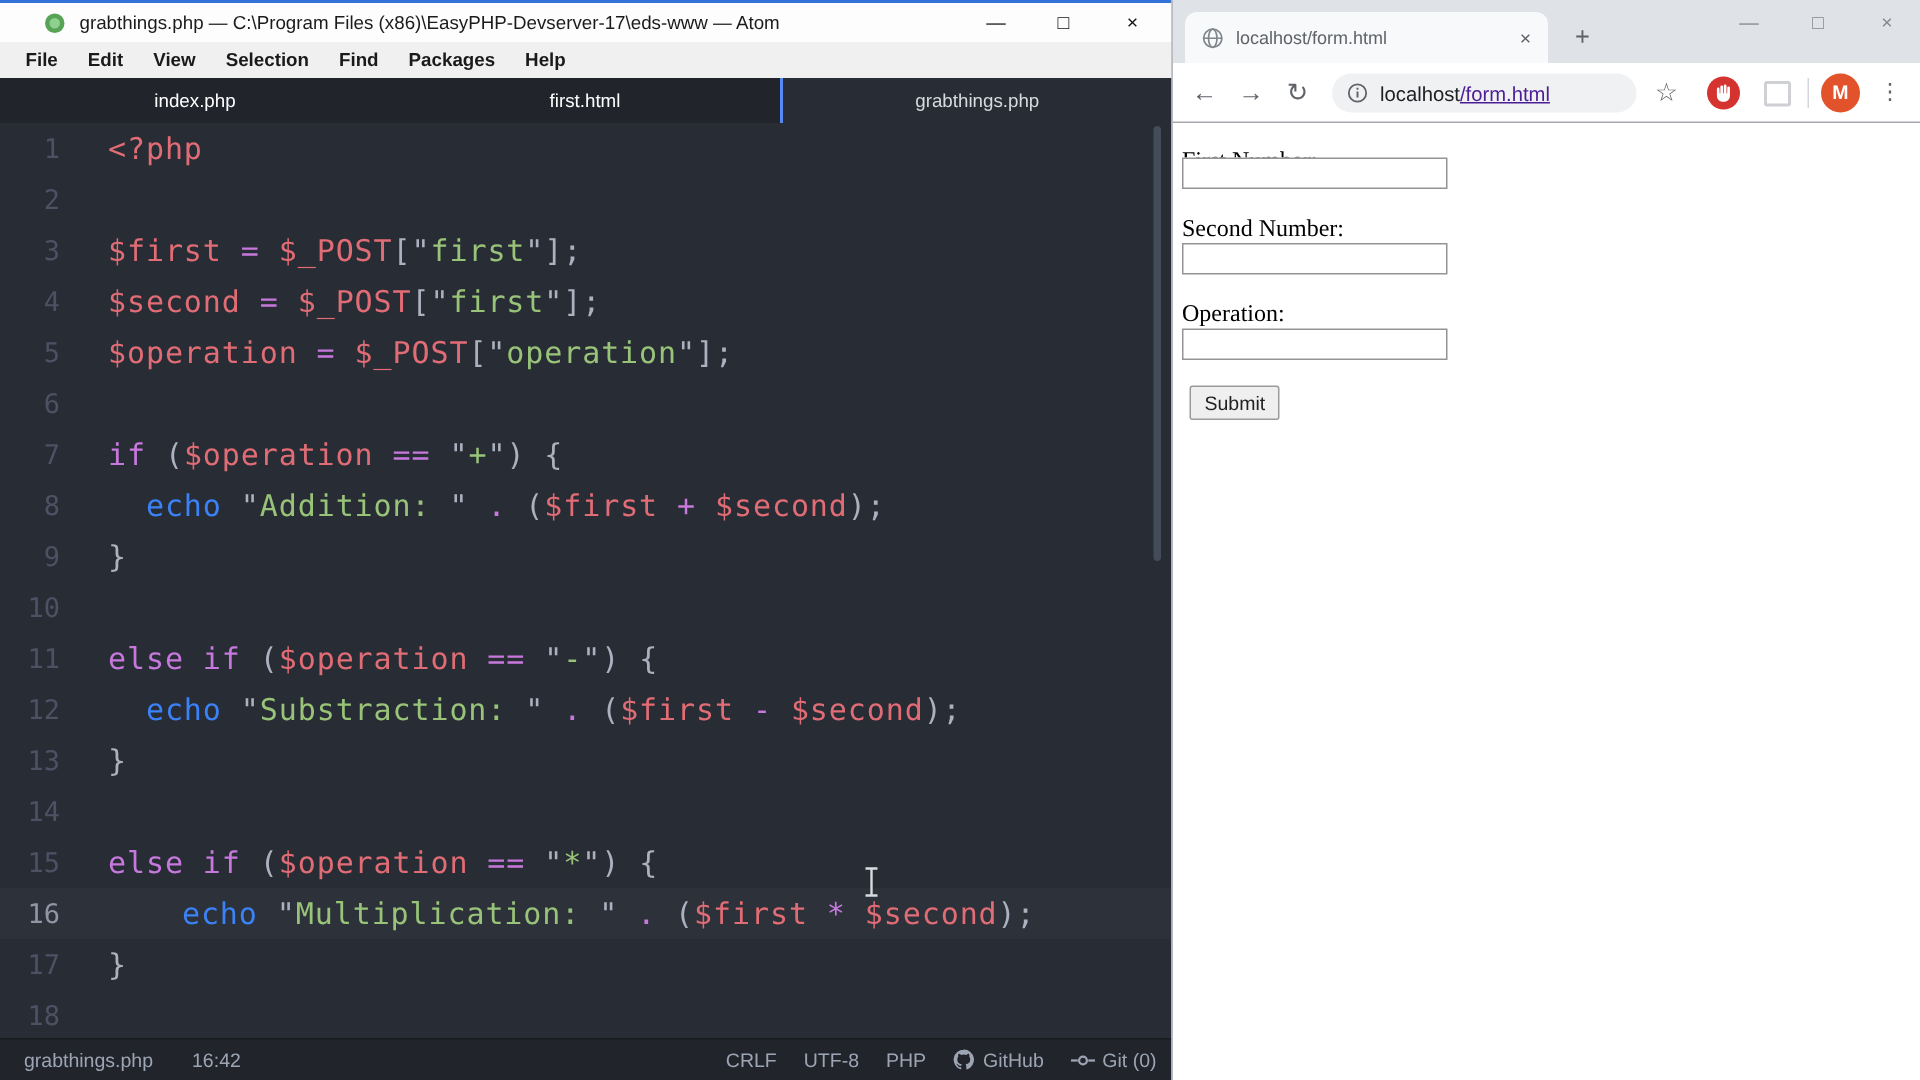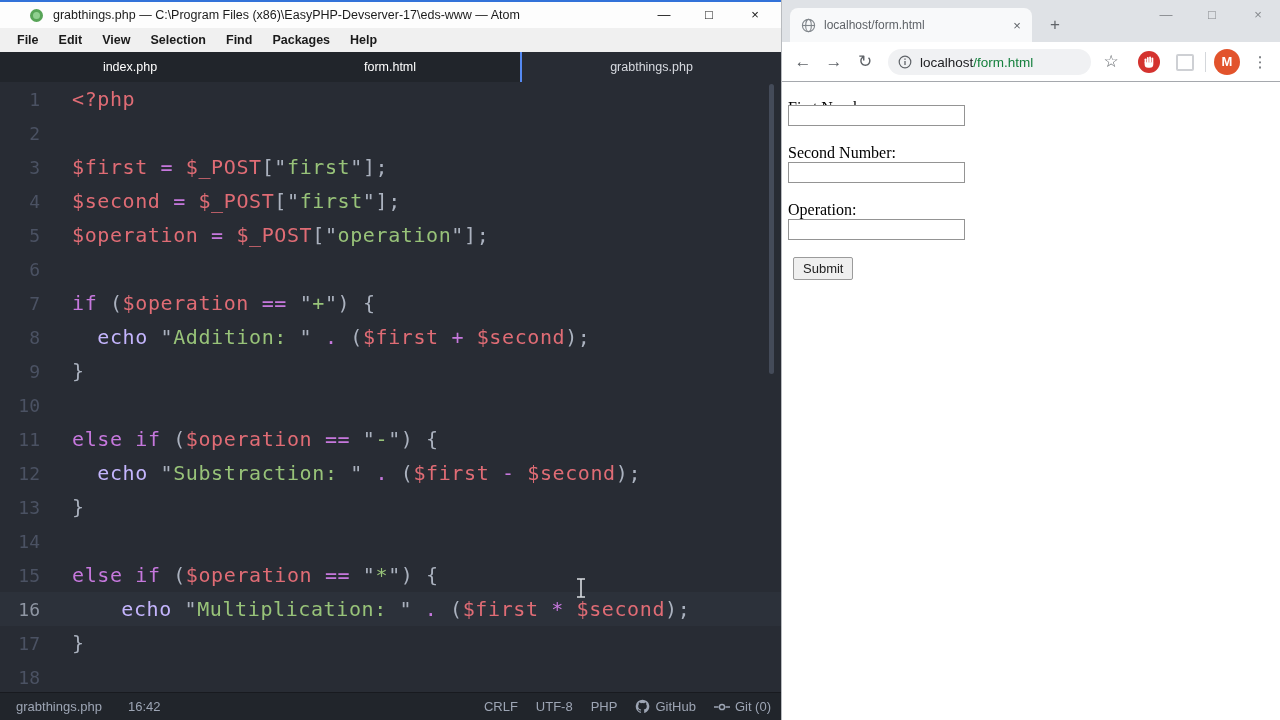--- a/index.html
+++ b/index.html
@@ -26,21 +26,21 @@
   .atom-tab.active{background:#282c34;color:#d7dae0;border-left:2px solid #568af2;flex:1;}
   .atom-editor{position:absolute;left:0;top:82px;right:0;bottom:28px;background:#282c34;
                overflow:hidden;font-family:"DejaVu Sans Mono",monospace;font-size:20px;
                letter-spacing:.6px;}
   .code-row{height:34px;display:flex;align-items:center;}
   .code-row.active{background:#2c313a;gap:24px;}
   .gutter{width:40px;flex:none;text-align:right;color:#4b5263;font-size:18px;letter-spacing:0;}
   .code-row.active .gutter{color:#8f96a3;}
   .code-text{padding-left:32px;white-space:pre;text-align:right;}
   .tok-w{color:#abb2bf}.tok-r{color:#e06c75}.tok-p{color:#c678dd}
-  .tok-g{color:#98c379}.tok-c{color:#c4b5fd}
+  .tok-g{color:#98c379}.tok-c{color:#3b82f6}
   .editor-scrollbar{position:absolute;right:7px;top:2px;width:5px;height:290px;
                     background:#4e5666;border-radius:3px;opacity:.75;}
   .atom-statusbar{position:absolute;left:0;bottom:0;right:0;height:28px;background:#21252b;
                   border-top:1px solid #181a1f;box-sizing:border-box;display:flex;
                   align-items:center;color:#9da5b4;font-size:13px;}
   .sb-file{margin-left:16px;} .sb-pos{margin-left:26px;}
   .sb-right{margin-left:auto;display:flex;align-items:center;gap:18px;margin-right:10px;}
   .sb-seg{display:flex;align-items:center;gap:5px;}
   .ibeam{position:absolute;left:574px;top:495px;}
 
@@ -60,21 +60,21 @@
           line-height:26px;font-size:17px;color:#5f6368;}
   .chrome-toolbar{position:absolute;left:0;top:42px;right:0;height:40px;background:#ffffff;
                   border-bottom:1px solid #a5a8ad;box-sizing:border-box;}
   .nav-icon{position:absolute;top:0;width:30px;height:39px;text-align:center;line-height:39px;
             font-size:17px;color:#5f6368;}
   .nav-back{left:6px;} .nav-fwd{left:37px;} .nav-reload{left:68px;}
   .omnibox{position:absolute;left:106px;top:7px;width:203px;height:26px;background:#f0f1f3;
            border-radius:13px;display:flex;align-items:center;}
   .info-icon{margin-left:10px;display:flex;}
   .url-text{margin-left:8px;font-size:13.5px;white-space:nowrap;}
-  .url-host{color:#202124;} .url-path{color:#15803d;}
+  .url-host{color:#202124;} .url-path{color:#4c1d95;text-decoration:underline;}
   .star{position:absolute;left:316px;top:0;width:26px;height:39px;text-align:center;
         line-height:39px;font-size:17px;color:#5f6368;}
   .adblock{position:absolute;left:356px;top:9px;width:22px;height:22px;border-radius:50%;
            background:#d4332f;display:flex;align-items:center;justify-content:center;}
   .ext2{position:absolute;left:394px;top:12px;width:14px;height:13px;border:2px solid #ced0d4;
         border-radius:2px;}
   .tb-divider{position:absolute;left:423px;top:10px;width:1px;height:20px;background:#d4d7db;}
   .avatar{position:absolute;left:432px;top:7px;width:26px;height:26px;border-radius:50%;
           background:#e2532c;color:#fff;font-size:13px;font-weight:bold;text-align:center;
           line-height:26px;}
@@ -113,21 +113,21 @@
         <span class="menu-item">Edit</span>
         <span class="menu-item">View</span>
         <span class="menu-item">Selection</span>
         <span class="menu-item">Find</span>
         <span class="menu-item">Packages</span>
         <span class="menu-item">Help</span>
       </div>
 
     <div class="atom-tabbar" id="atom-tabbar">
         <div class="atom-tab">index.php</div>
-        <div class="atom-tab">form.html</div>
+        <div class="atom-tab">first.html</div>
         <div class="atom-tab active">grabthings.php</div>
       </div>
 
     <div class="atom-editor">
       <div id="code-lines">
           <div class="code-row">
             <span class="gutter">1</span>
             <span class="code-text"><span class="tok-r">&lt;?php</span></span>
           </div>
           <div class="code-row">

